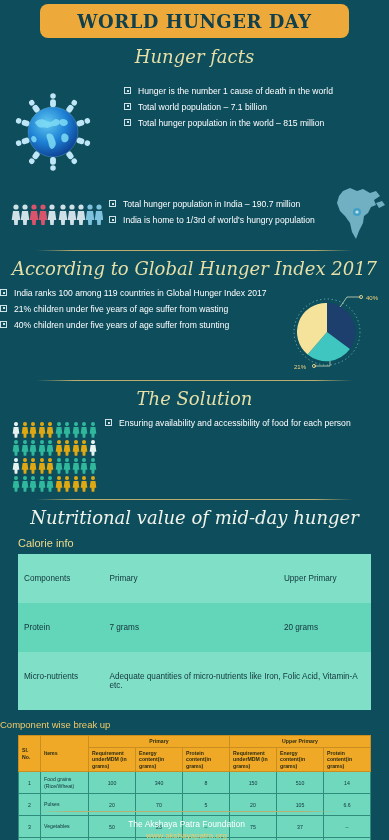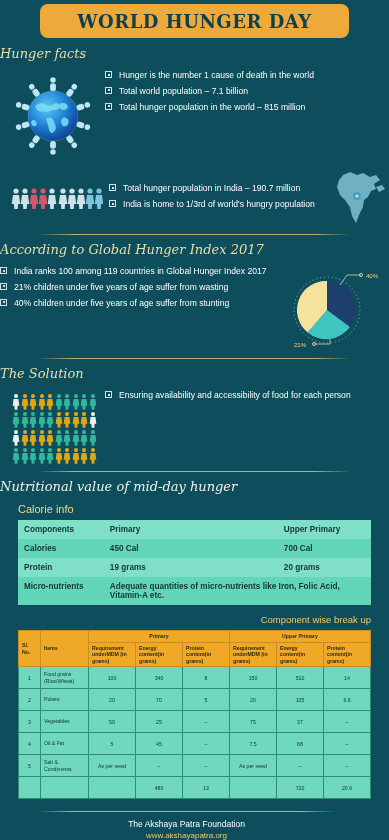--- a/index.html
+++ b/index.html
@@ -24,24 +24,24 @@
   .title-bar .title-text{
     color:#10404e;
     font-family:"DejaVu Serif",serif;
     font-weight:bold;
     font-size:18px;
     letter-spacing:.5px;
   }
 
   
   .script-head{
-    text-align:left;
+    text-align:center;
     font-family:"DejaVu Serif",serif;
     font-style:italic;
-    font-size:13px;
+    font-size:18px;
     color:#e6dfa8;
     margin:0;
     padding:0;
   }
   .script-head.white{color:#f0f3ea;}
 
   
   .bullets{list-style:none;margin:0;padding:0;}
   .bullets li{
     display:flex;align-items:flex-start;
@@ -101,36 +101,34 @@
     font-size:11px;color:#f0d98c;margin:0 0 5px 18px;
   }
   table{border-collapse:collapse;}
   .cal-table{
     width:353px;margin:0 18px;
     background:#6fdcc0;
     color:#12343b;
     font-size:8.2px;
   }
   .cal-table td{
-    padding:5px 6px;
+    padding:20px 6px;
     vertical-align:top;
-    font-weight:bold;
   }
   .cal-table tr:nth-child(odd){background:#7fe0c7;}
   .cal-table tr:nth-child(even){background:#63d5b8;}
   .cal-c1{width:78px;}
   .cal-c2{width:185px;}
   .cal-c3{width:90px;}
 
   
   .comp-title{
-    text-align:right;
     font-size:9.5px;
     color:#f3ca6a;
-    margin:9px 18px 5px 16px;
+    margin:9px 18px 5px 0;
   }
   .comp-table{
     width:353px;margin:0 18px;
     table-layout:fixed;
     font-size:5.2px;
     color:#12343b;
   }
   .comp-table th,.comp-table td{
     border:.5px solid #2f8c7c;
     padding:2px 2px;
@@ -170,21 +168,21 @@
 <body>
 
 <div class="page">
 
   <div class="title-bar">
     <span class="title-text">WORLD HUNGER DAY</span>
   </div>
 
   <div style="margin-top:8px;">
     <div class="script-head">Hunger facts</div>
-    <div class="row" style="margin-top:8px;">
+    <div class="row" style="margin-top:18px;gap:19px;">
       <div class="globe-wrap">
         <svg width="86" height="86" viewBox="0 0 100 100" aria-hidden="true">
           <defs>
             <radialGradient id="gl" cx="38%" cy="32%" r="72%">
               <stop offset="0%" stop-color="#5fc8ef"></stop>
               <stop offset="55%" stop-color="#1d7fd4"></stop>
               <stop offset="100%" stop-color="#0d3f91"></stop>
             </radialGradient>
           </defs>
           <g fill="#bfe6f7">
@@ -554,27 +552,22 @@
     <div class="script-head white">Nutritional value of mid-day hunger</div>
     <div class="sub-label" style="margin-top:9px;">Calorie info</div>
     <table class="cal-table">
       <tbody>
         <tr>
           <td class="cal-c1">Components</td>
           <td class="cal-c2">Primary</td>
           <td class="cal-c3">Upper Primary</td>
         </tr>
         <tr>
-          <td>Calories</td>
-          <td>450 Cal</td>
-          <td>700 Cal</td>
-        </tr>
-        <tr>
           <td>Protein</td>
-          <td>19 grams</td>
+          <td>7 grams</td>
           <td>20 grams</td>
         </tr>
         <tr>
           <td>Micro-nutrients</td>
           <td colspan="2">Adequate quantities of micro-nutrients like Iron, Folic Acid, Vitamin-A etc.</td>
         </tr>
       </tbody>
     </table>
   </div>
 

